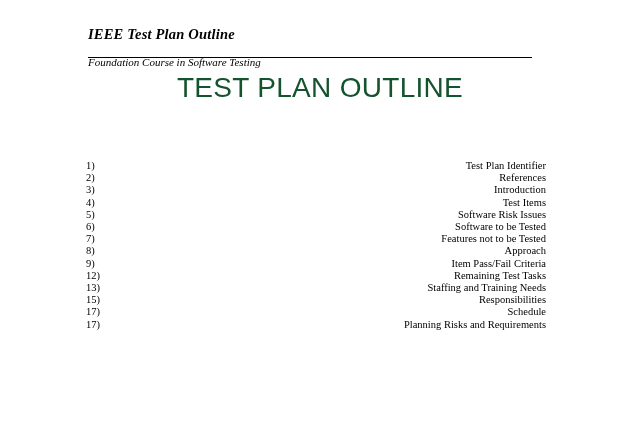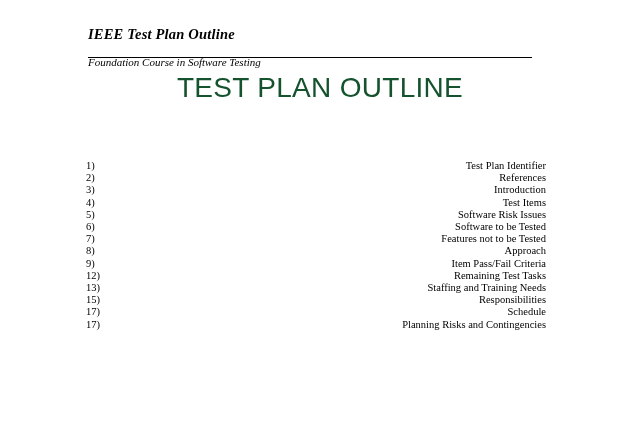--- a/index.html
+++ b/index.html
@@ -155,17 +155,17 @@
     <div class="toc-row">
       <span class="toc-num">15)</span>
       <span class="toc-text">Responsibilities</span>
     </div>
     <div class="toc-row">
       <span class="toc-num">17)</span>
       <span class="toc-text">Schedule</span>
     </div>
     <div class="toc-row">
       <span class="toc-num">17)</span>
-      <span class="toc-text">Planning Risks and Contingencies</span>
+      <span class="toc-text">Planning Risks and Requirements</span>
     </div>
   </div>
 
 </div>
 
 </body></html>

